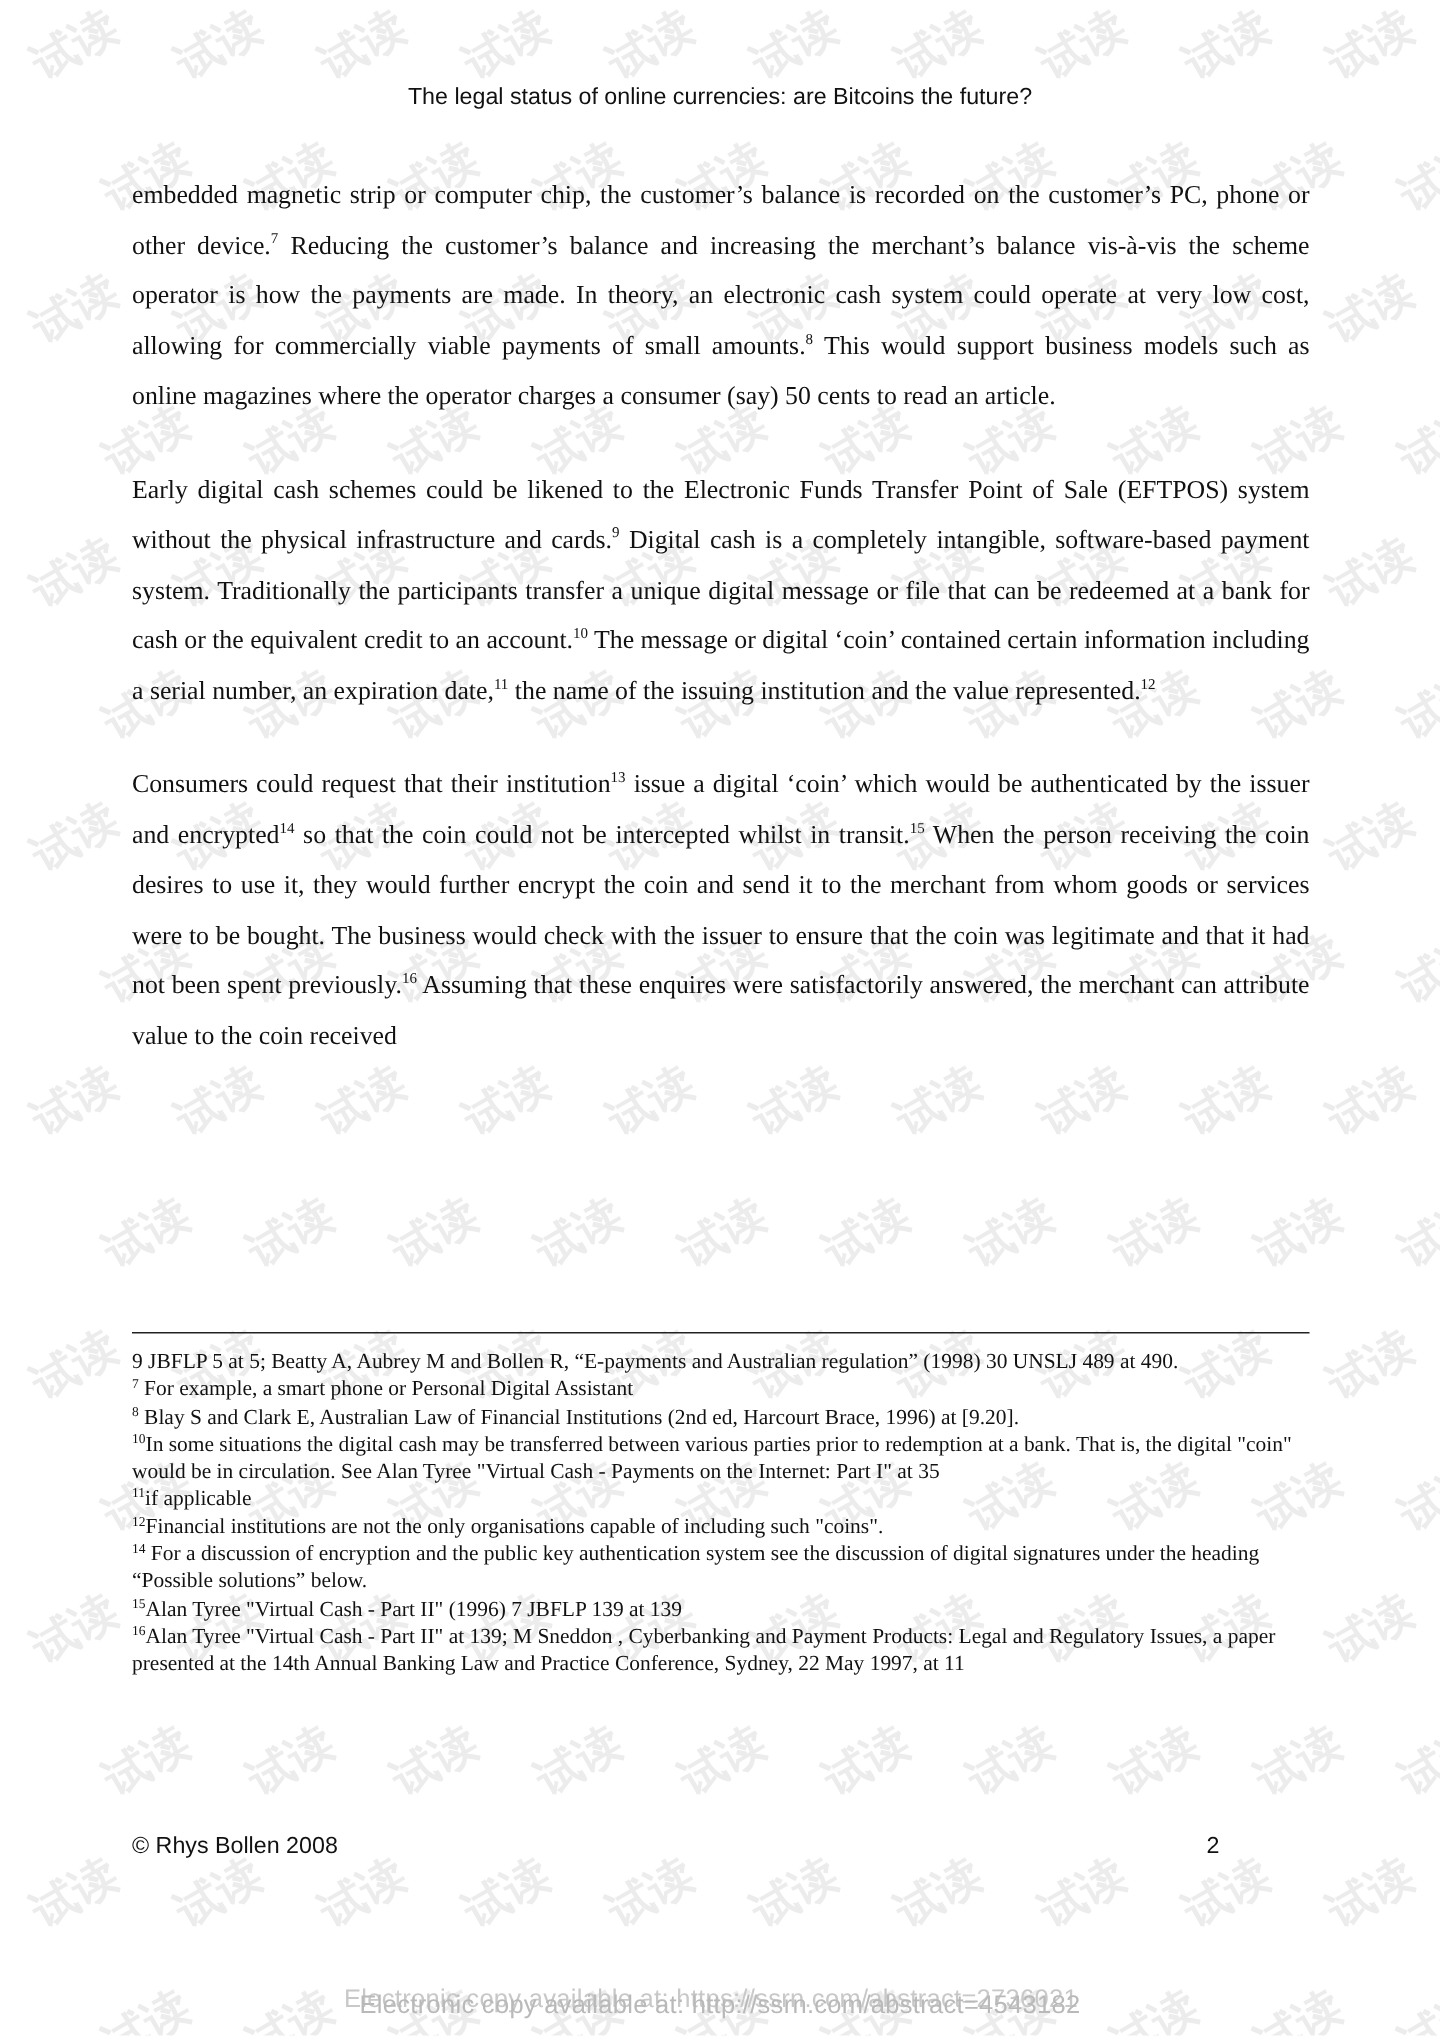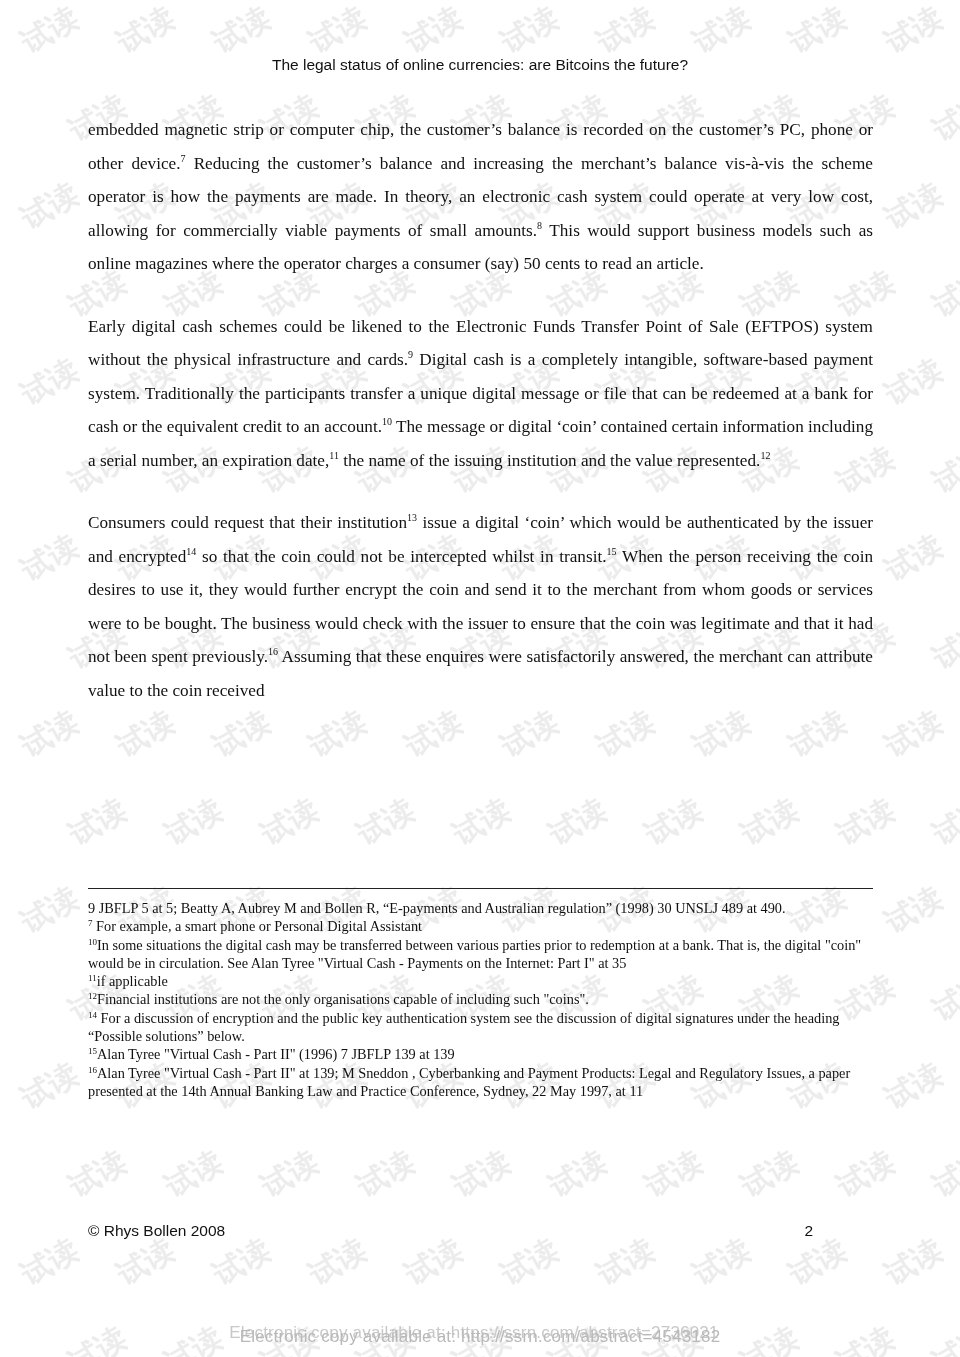--- a/index.html
+++ b/index.html
@@ -213,20 +213,21 @@
     <p><span>embedded magnetic strip or computer chip, the customer’s balance is recorded on the customer’s PC, phone or other device.</span><sup>7</sup><span>  Reducing the customer’s balance and increasing the merchant’s balance vis-à-vis the scheme operator is how the payments are made.  In theory, an electronic cash system could operate at very low cost, allowing for commercially viable payments of small amounts.</span><sup>8</sup><span>  This would support business models such as online magazines where the operator charges a consumer (say) 50 cents to read an article.</span></p>
     <p><span>Early digital cash schemes could be likened to the Electronic Funds Transfer Point of Sale (EFTPOS) system without the physical infrastructure and cards.</span><sup>9</sup><span>  Digital cash is a completely intangible, software-based payment system.  Traditionally the participants transfer a unique digital message or file that can be redeemed at a bank for cash or the equivalent credit to an account.</span><sup>10</sup><span>  The message or digital ‘coin’ contained certain information including a serial number, an expiration date,</span><sup>11</sup><span> the name of the issuing institution and the value represented.</span><sup>12</sup></p>
     <p><span>Consumers could request that their institution</span><sup>13</sup><span> issue a digital ‘coin’ which would be authenticated by the issuer and encrypted</span><sup>14</sup><span> so that the coin could not be intercepted whilst in transit.</span><sup>15</sup><span>  When the person receiving the coin desires to use it, they would further encrypt the coin and send it to the merchant from whom goods or services were to be bought.  The business would check with the issuer to ensure that the coin was legitimate and that it had not been spent previously.</span><sup>16</sup><span>  Assuming that these enquires were satisfactorily answered, the merchant can attribute value to the coin received</span></p>
   </div>
 
   <div class="fn-rule"></div>
 
   <div class="footnotes" id="footnotes">
       <div><span>9 JBFLP 5 at 5; Beatty A, Aubrey M and Bollen R, “E-payments and Australian regulation” (1998) 30 UNSLJ 489 at 490.</span></div>
       <div><sup>7</sup><span> For example, a smart phone or Personal Digital Assistant</span></div>
+      <div><sup>8</sup><span> Blay S and Clark E, Australian Law of Financial Institutions (2nd ed, Harcourt Brace, 1996)  at [9.20].</span></div>
       <div><sup>10</sup><span>In some situations the digital cash may be transferred between various parties prior to redemption at a bank.  That is, the digital "coin" would be in circulation. See  Alan Tyree "Virtual Cash - Payments on the Internet: Part I" at 35</span></div>
       <div><sup>11</sup><span>if applicable</span></div>
       <div><sup>12</sup><span>Financial institutions are not the only organisations capable of including such "coins".</span></div>
       <div><sup>14</sup><span> For a discussion of encryption and the public key authentication system see the discussion of digital signatures under the heading “Possible solutions” below.</span></div>
       <div><sup>15</sup><span>Alan Tyree "Virtual Cash - Part II" (1996) 7 JBFLP 139 at 139</span></div>
       <div><sup>16</sup><span>Alan Tyree "Virtual Cash - Part II" at 139; M Sneddon , Cyberbanking and Payment Products: Legal and Regulatory Issues, a paper presented at the 14th Annual Banking Law and Practice Conference, Sydney, 22 May 1997,  at 11</span></div>
     </div>
 
   <div class="page-footer">
     <span>© Rhys Bollen 2008</span>

